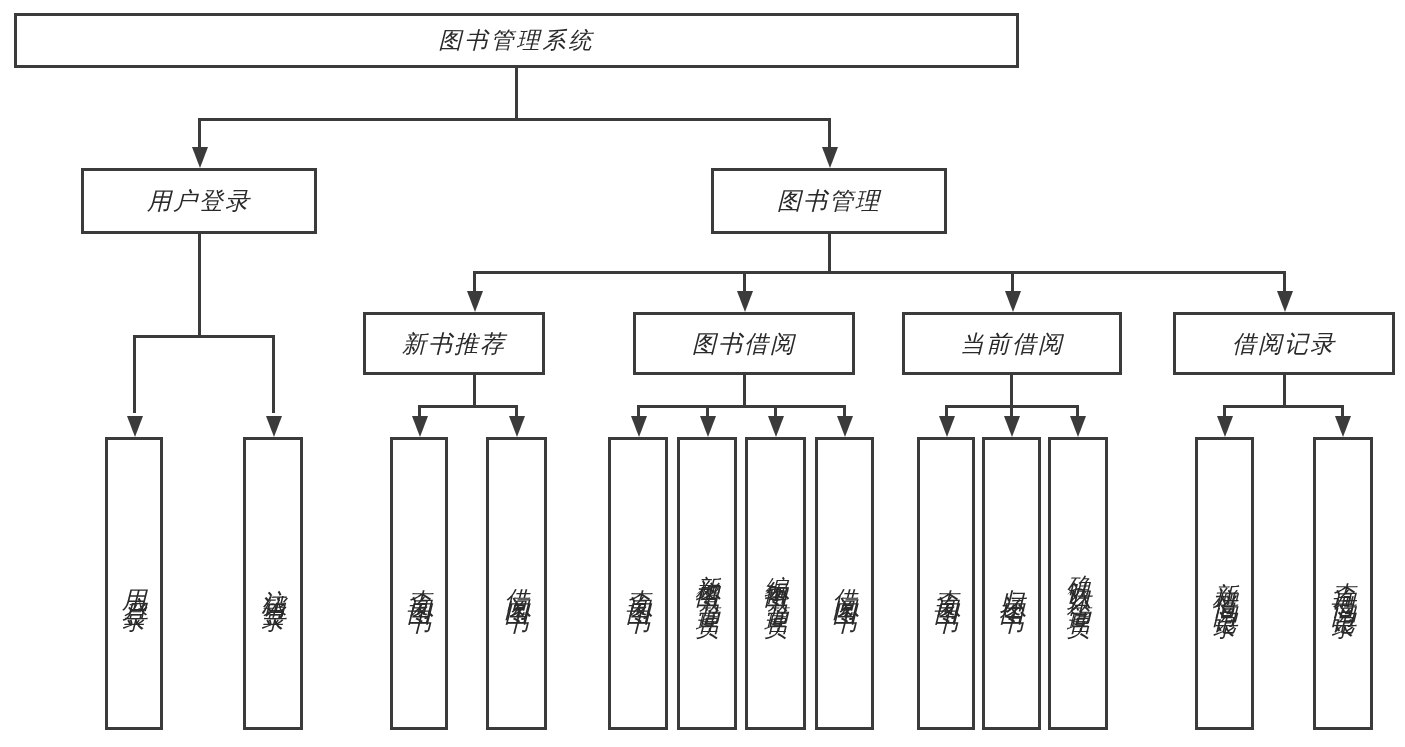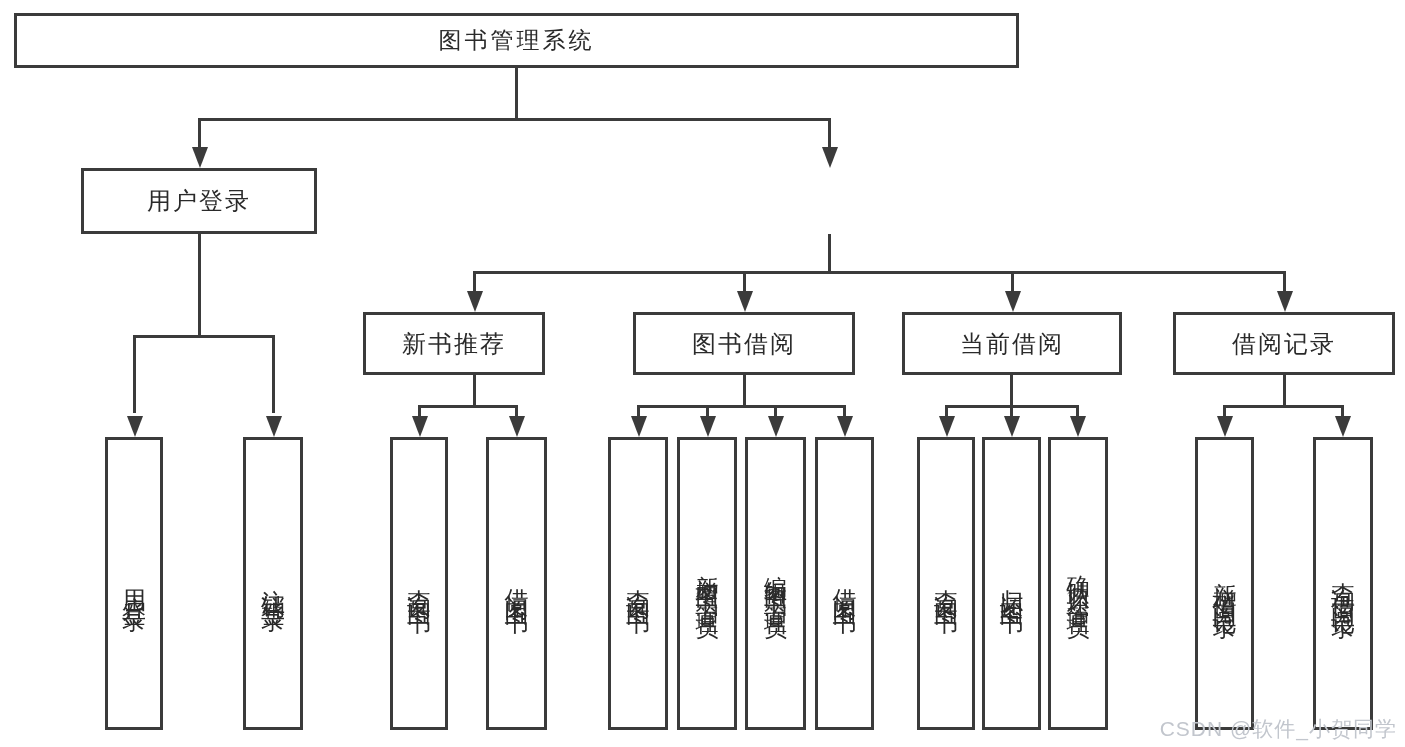--- a/index.html
+++ b/index.html
@@ -1,18 +1,18 @@
 <!DOCTYPE html>
 <html><head>
 <meta charset="utf-8">
 <style>
   html,body{margin:0;padding:0;background:#ffffff;}
   .stage{
     position:relative;width:1405px;height:747px;background:#ffffff;overflow:hidden;
-    font-family:"Liberation Sans","DejaVu Sans",sans-serif;color:#2a2a2a;
+    font-family:"Liberation Sans","DejaVu Sans",sans-serif;color:#2a2a2a;font-style:italic;
   }
   .box{
     position:absolute;background:#ffffff;border:3px solid #3b3b3b;box-sizing:border-box;
     display:flex;align-items:center;justify-content:center;
     font-size:24px;letter-spacing:2px;line-height:1;white-space:nowrap;
   }
   .root{font-size:23px;letter-spacing:3px;}
   .vbox{
     writing-mode:vertical-rl;text-orientation:mixed;
     letter-spacing:7px;white-space:normal;
@@ -38,20 +38,21 @@
   <div class="box root" style="left:14px;top:13px;width:1005px;height:55px;">图书管理系统</div>
 
   <div class="vl" style="left:515px;top:66px;height:53px;"></div>
   <div class="hl" style="left:198px;top:118px;width:633px;"></div>
   <div class="vl" style="left:198px;top:118px;height:32px;"></div>
   <div class="arr" style="left:192px;top:147px;"></div>
   <div class="vl" style="left:828px;top:118px;height:32px;"></div>
   <div class="arr" style="left:822px;top:147px;"></div>
 
   <div class="box" style="left:81px;top:168px;width:236px;height:66px;">用户登录</div>
+  <div class="box" style="left:711px;top:168px;width:236px;height:66px;">图书管理</div>
 
   <div class="vl" style="left:198px;top:234px;height:104px;"></div>
   <div class="hl" style="left:133px;top:335px;width:142px;"></div>
   <div class="vl" style="left:133px;top:335px;height:78px;"></div>
   <div class="arr" style="left:127px;top:416px;"></div>
   <div class="vl" style="left:272px;top:335px;height:78px;"></div>
   <div class="arr" style="left:266px;top:416px;"></div>
 
   <div class="vl" style="left:828px;top:234px;height:40px;"></div>
   <div class="hl" style="left:473px;top:271px;width:813px;"></div>
@@ -114,15 +115,14 @@
   <div class="box vbox long" style="left:745px;top:437px;width:61px;height:293px;">编辑图书（管理员）</div>
   <div class="box vbox" style="left:815px;top:437px;width:59px;height:293px;">借阅图书</div>
 
   <div class="box vbox" style="left:917px;top:437px;width:58px;height:293px;">查询图书</div>
   <div class="box vbox" style="left:982px;top:437px;width:59px;height:293px;">归还图书</div>
   <div class="box vbox long" style="left:1048px;top:437px;width:60px;height:293px;">确认归还（管理员）</div>
 
   <div class="box vbox" style="left:1195px;top:437px;width:59px;height:293px;">新增借阅记录</div>
   <div class="box vbox" style="left:1313px;top:437px;width:60px;height:293px;">查询借阅记录</div>
 
-  <div class="watermark">CSDN @软件_小贺同学</div>
 
 </div>
 
 </body></html>

